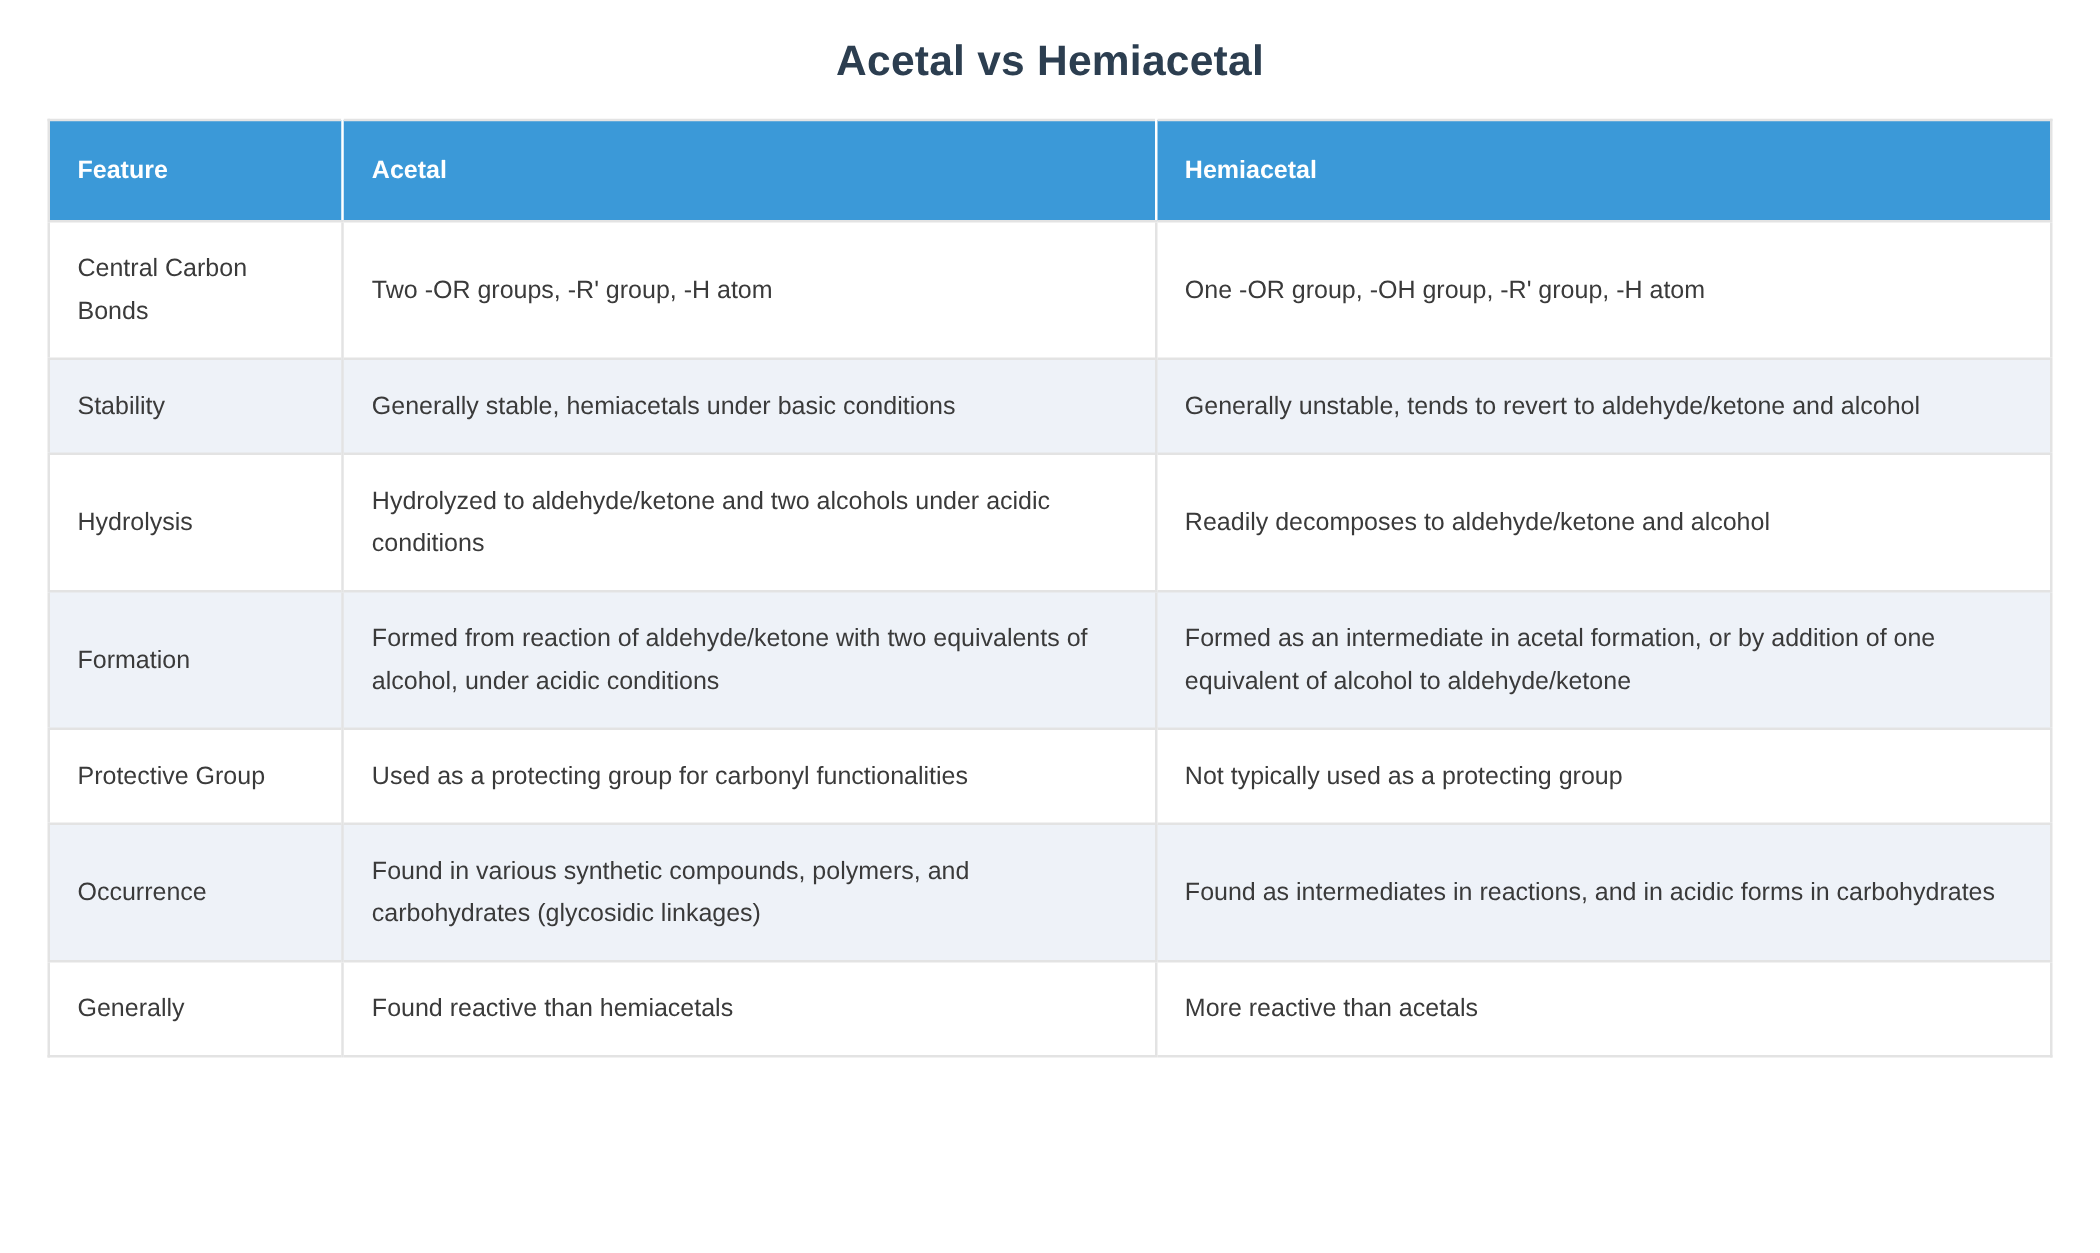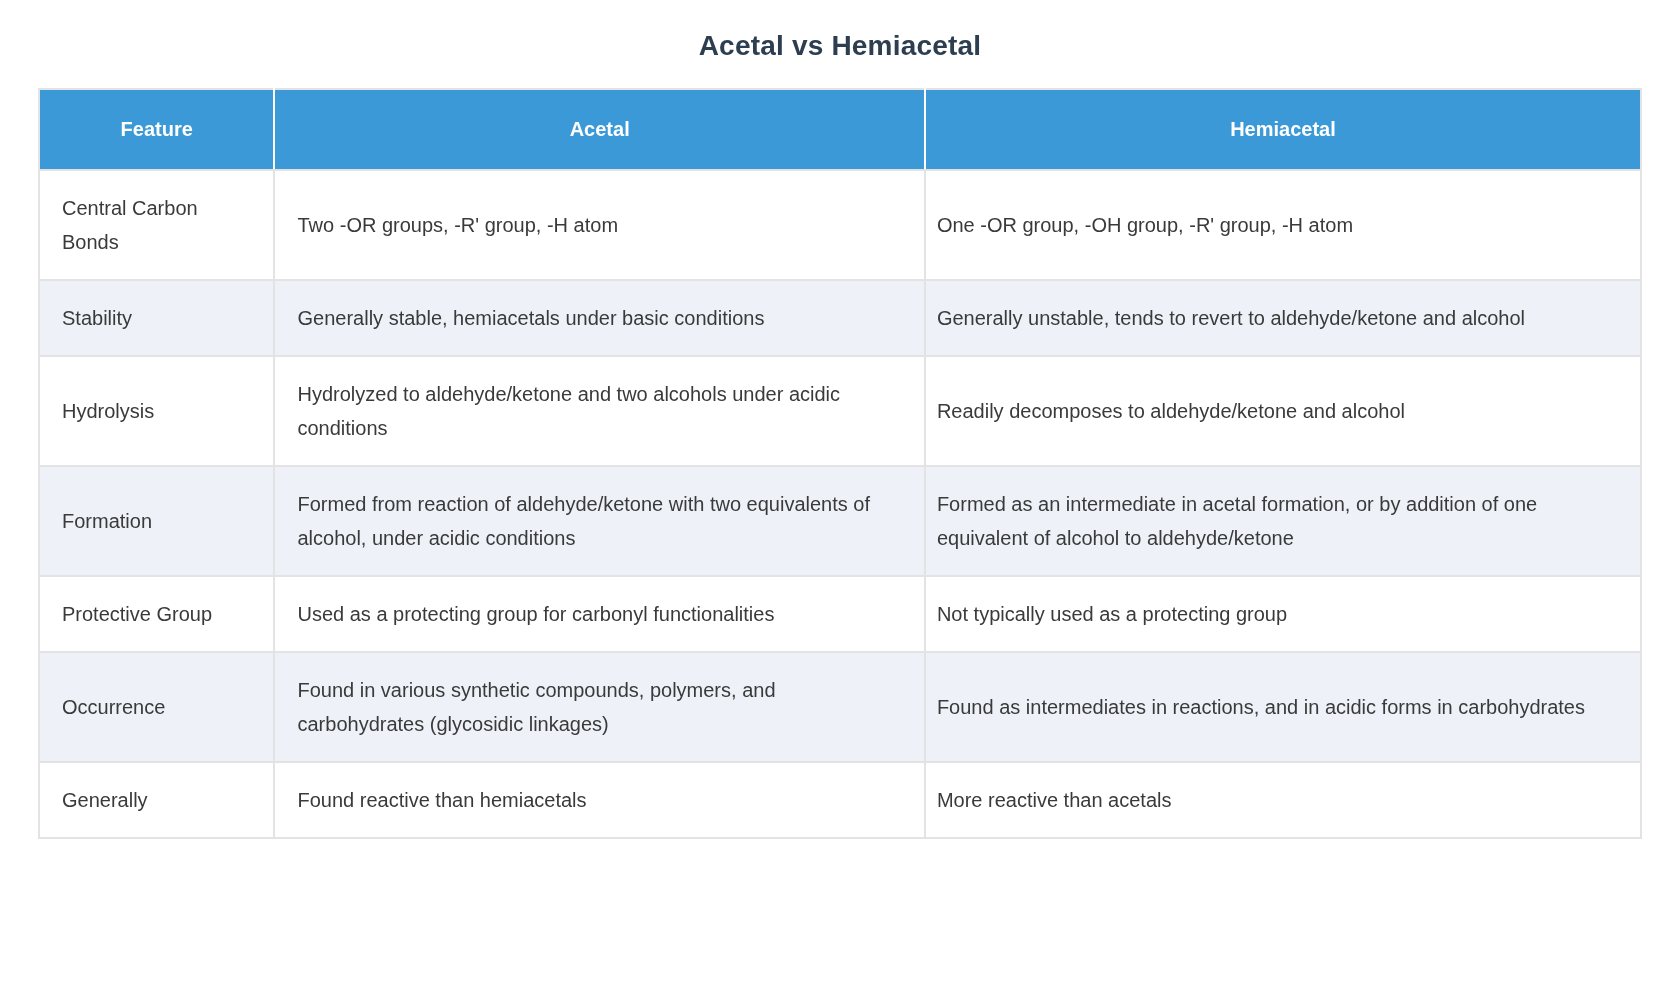--- a/index.html
+++ b/index.html
@@ -11,21 +11,21 @@
     --border:#e3e3e3;
   }
   *{box-sizing:border-box;margin:0;padding:0;}
   html,body{width:1680px;height:1002px;background:#ffffff;}
   body{
     font-family:"Liberation Sans","DejaVu Sans",sans-serif;
     color:var(--body-text);
   }
   .page-title{
     text-align:center;
-    font-size:28px;
+    font-size:34px;
     font-weight:700;
     color:var(--title-text);
     margin:30px 0 26px 0;
     letter-spacing:0.2px;
   }
   .table-wrap{
     margin:0 38px;
   }
   table.compare{
     width:100%;
@@ -34,38 +34,38 @@
     border:2px solid var(--border);
   }
   col.c-feature{width:14.7%;}
   col.c-acetal{width:40.6%;}
   col.c-hemiacetal{width:44.7%;}
   thead th{
     background:var(--header-bg);
     color:var(--header-text);
     font-size:20px;
     font-weight:700;
-    text-align:center;
+    text-align:left;
     vertical-align:middle;
     padding:28px 22px;
     border-right:2px solid #ffffff;
     border-bottom:2px solid var(--border);
   }
   thead th:last-child{border-right:none;margin-left:44px;}
   tbody td{
     font-size:20px;
     line-height:34px;
     vertical-align:middle;
     padding:20px 22px;
     border-top:2px solid var(--border);
     border-right:2px solid var(--border);
     background:#ffffff;
   }
   tbody tr:first-child td{border-top:none;}
-  tbody td:last-child{border-right:none;padding-left:11px;}
+  tbody td:last-child{border-right:none;}
   tbody tr:nth-child(even) td{background:var(--row-alt-bg);}
 </style>
 </head>
 <body>
 
 <h1 class="page-title">Acetal vs Hemiacetal</h1>
 
 <div class="table-wrap">
   <table class="compare">
     <colgroup>

